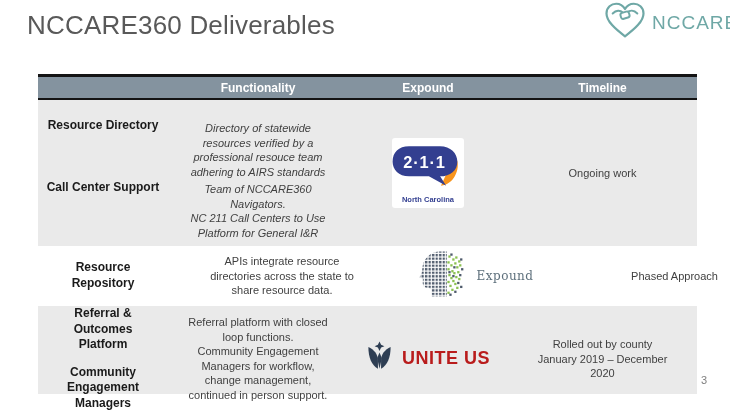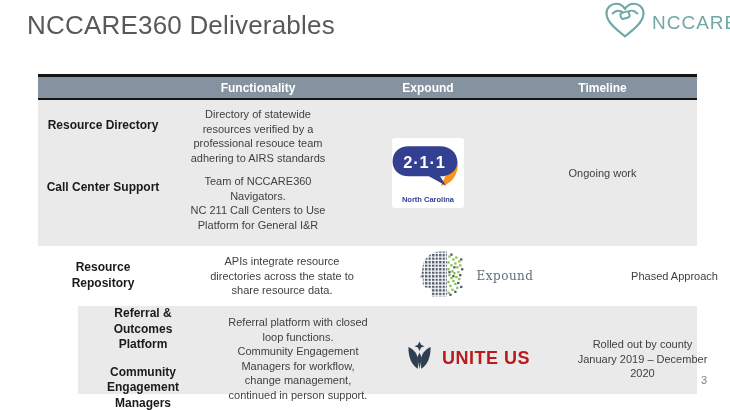--- a/index.html
+++ b/index.html
@@ -11,27 +11,27 @@
   .brand{position:absolute;right:0;top:2px;width:132px;display:flex;flex-direction:row;align-items:center;}
   .brand-name{font-size:19px;color:#6FA8A6;letter-spacing:1px;margin-top:1px;}
 
   .page-num{position:absolute;right:23px;top:374px;font-size:11px;color:#7F7F7F;}
 
   .tbl{position:absolute;left:38px;top:74px;width:659px;border-top:3px solid #141414;}
   .grid4{display:grid;grid-template-columns:130px 180px 160px 189px;}
   .thead{background:#84939F;border-bottom:2px solid #141414;height:21px;align-items:center;}
   .th{color:#ffffff;font-weight:bold;font-size:12px;text-align:center;}
   .row.gray{background:#EAEAEA;}
-  .r1{height:146px;} .r2{height:60px;gap:24px;} .r3{height:88px;margin-left:40px;}
+  .r1{height:146px;} .r2{height:60px;gap:24px;} .r3{height:88px;}
 
   .cell{display:flex;flex-direction:column;align-items:center;justify-content:center;
         text-align:center;padding:0 8px;box-sizing:border-box;}
   .cell.top{justify-content:flex-start;}
   .lblcell-r1{padding-top:18px;gap:46px;}
-  .funccell-r1{padding-top:7px;gap:9px;}
+  .funccell-r1{padding-top:21px;gap:3px;font-style:italic;}
   .lblcell-r3{gap:12px;}
   .label{font-weight:bold;font-size:12px;color:#1A1A1A;line-height:1.3;white-space:pre-line;}
   .body-text{font-size:11px;color:#3F3F3F;line-height:1.32;white-space:pre-line;}
 
   .card211{width:72px;height:70px;background:#ffffff;border-radius:3px;display:flex;
            flex-direction:column;align-items:center;justify-content:center;}
   .nc-sub{font-size:7.5px;font-weight:bold;color:#333F90;margin-top:1px;}
 
   .expound{display:flex;flex-direction:row;align-items:center;gap:12px;}
   .expound-name{font-family:"DejaVu Serif",serif;font-size:12px;color:#5E707C;letter-spacing:0.5px;}

